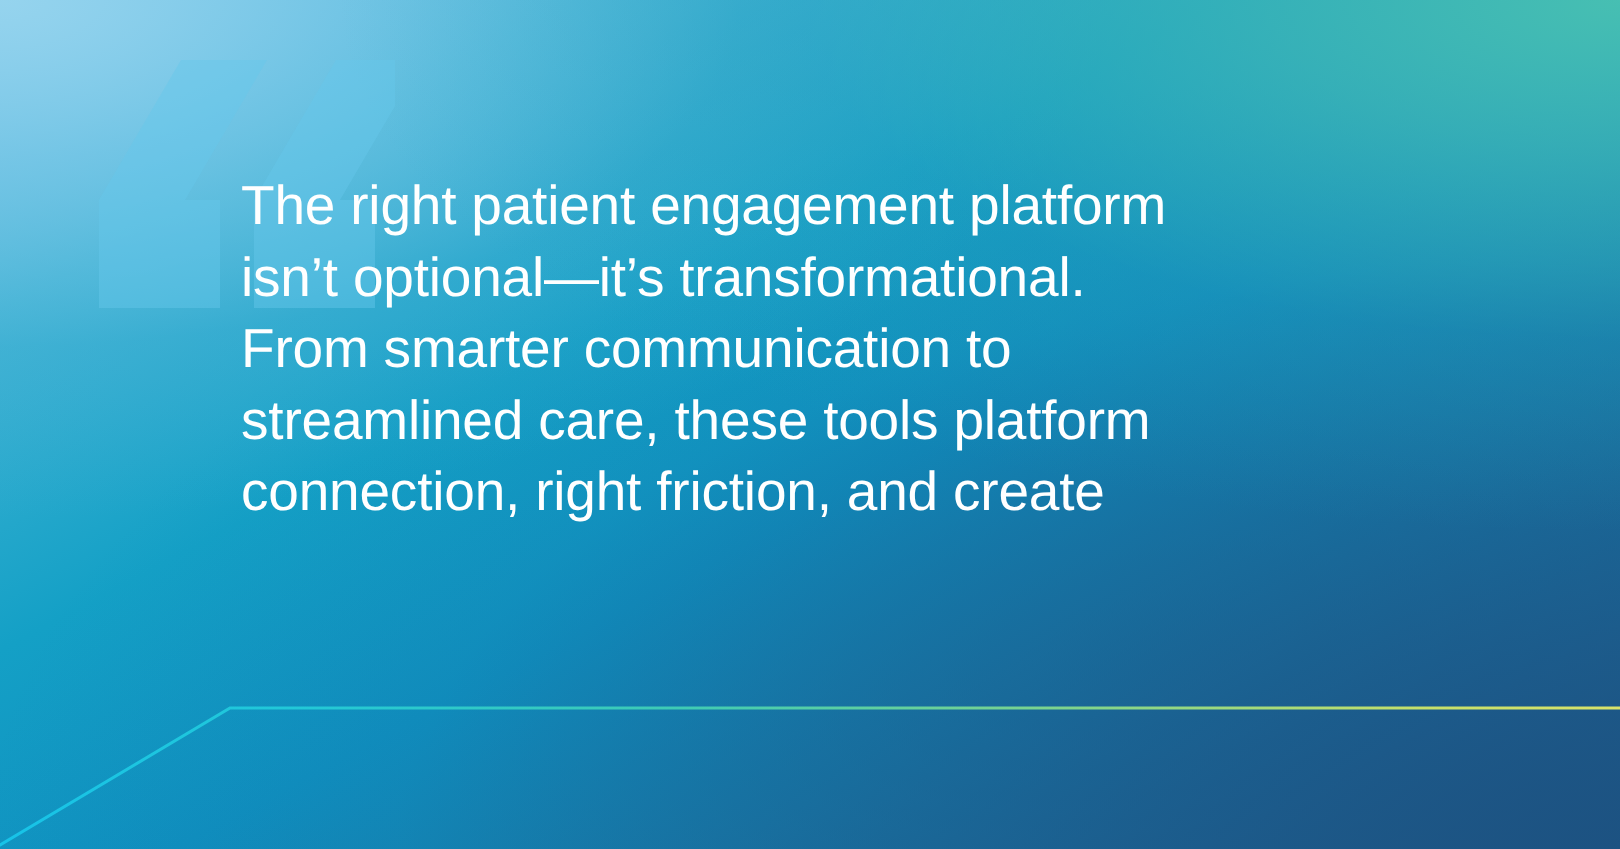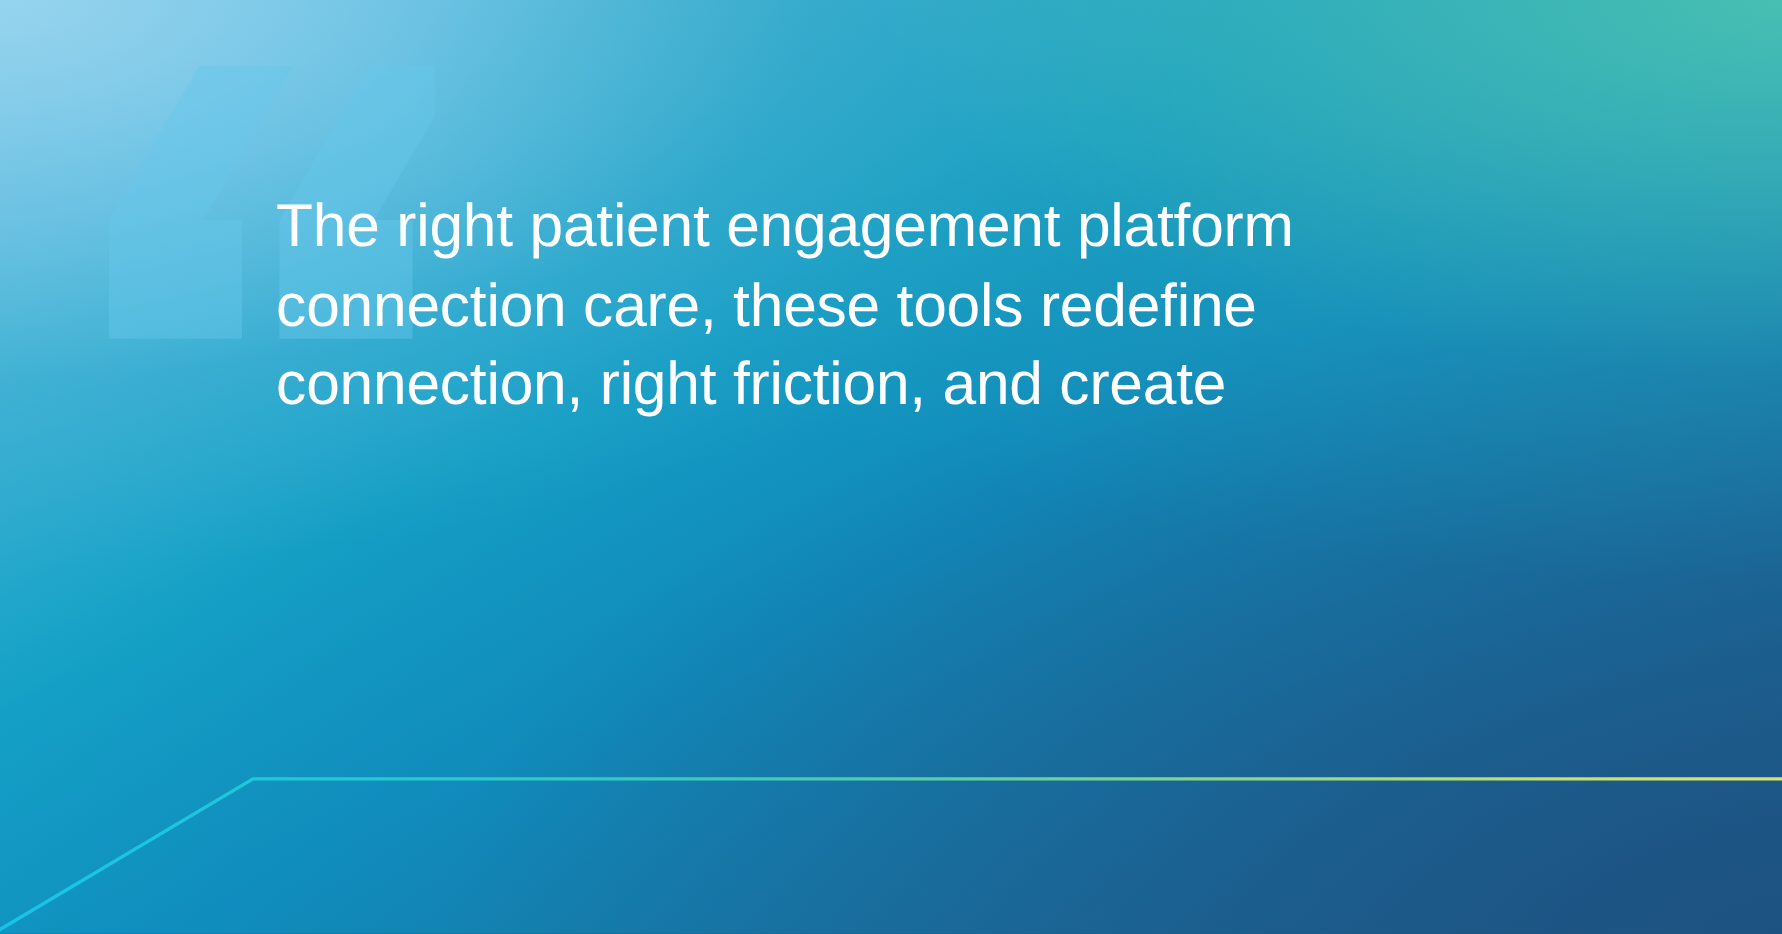--- a/index.html
+++ b/index.html
@@ -30,21 +30,21 @@
     top: 58px;
     width: 300px;
     height: 252px;
     pointer-events: none;
   }
   .quote-mark svg { display: block; width: 100%; height: 100%; }
 
   
   .quote-block {
     position: absolute;
-    left: 251px;
+    left: 241px;
     top: 170px;
     width: 1180px;
   }
   .quote-line {
     color: #ffffff;
     font-size: 55px;
     line-height: 71.5px;
     font-weight: 400;
     letter-spacing: -0.2px;
     white-space: nowrap;
@@ -73,21 +73,23 @@
 
         <path d="M 86 2 L 172 2 L 90 142 L 125 142 L 125 250 L 4 250 L 4 142 Z"></path>
 
         <path d="M 241 2 L 327 2 L 245 142 L 280 142 L 280 250 L 159 250 L 159 142 Z"></path>
       </g>
     </svg>
   </div>
 
   <div class="quote-block">
     <div class="quote-line">The right patient engagement platform</div>
-    <div class="quote-line">connection care, these tools redefine</div>
+    <div class="quote-line">isn’t optional—it’s transformational.</div>
+    <div class="quote-line">From smarter communication to</div>
+    <div class="quote-line">streamlined care, these tools platform</div>
     <div class="quote-line">connection, right friction, and create</div>
   </div>
 
   <div class="accent-line">
     <svg viewBox="0 0 1620 160" preserveAspectRatio="none" xmlns="http://www.w3.org/2000/svg" aria-hidden="true">
       <defs>
         <linearGradient id="accentGrad" x1="0" y1="0" x2="1" y2="0">
           <stop offset="0.00" stop-color="#17c3e8"></stop>
           <stop offset="0.18" stop-color="#22c8d8"></stop>
           <stop offset="0.42" stop-color="#3fcbb4"></stop>

